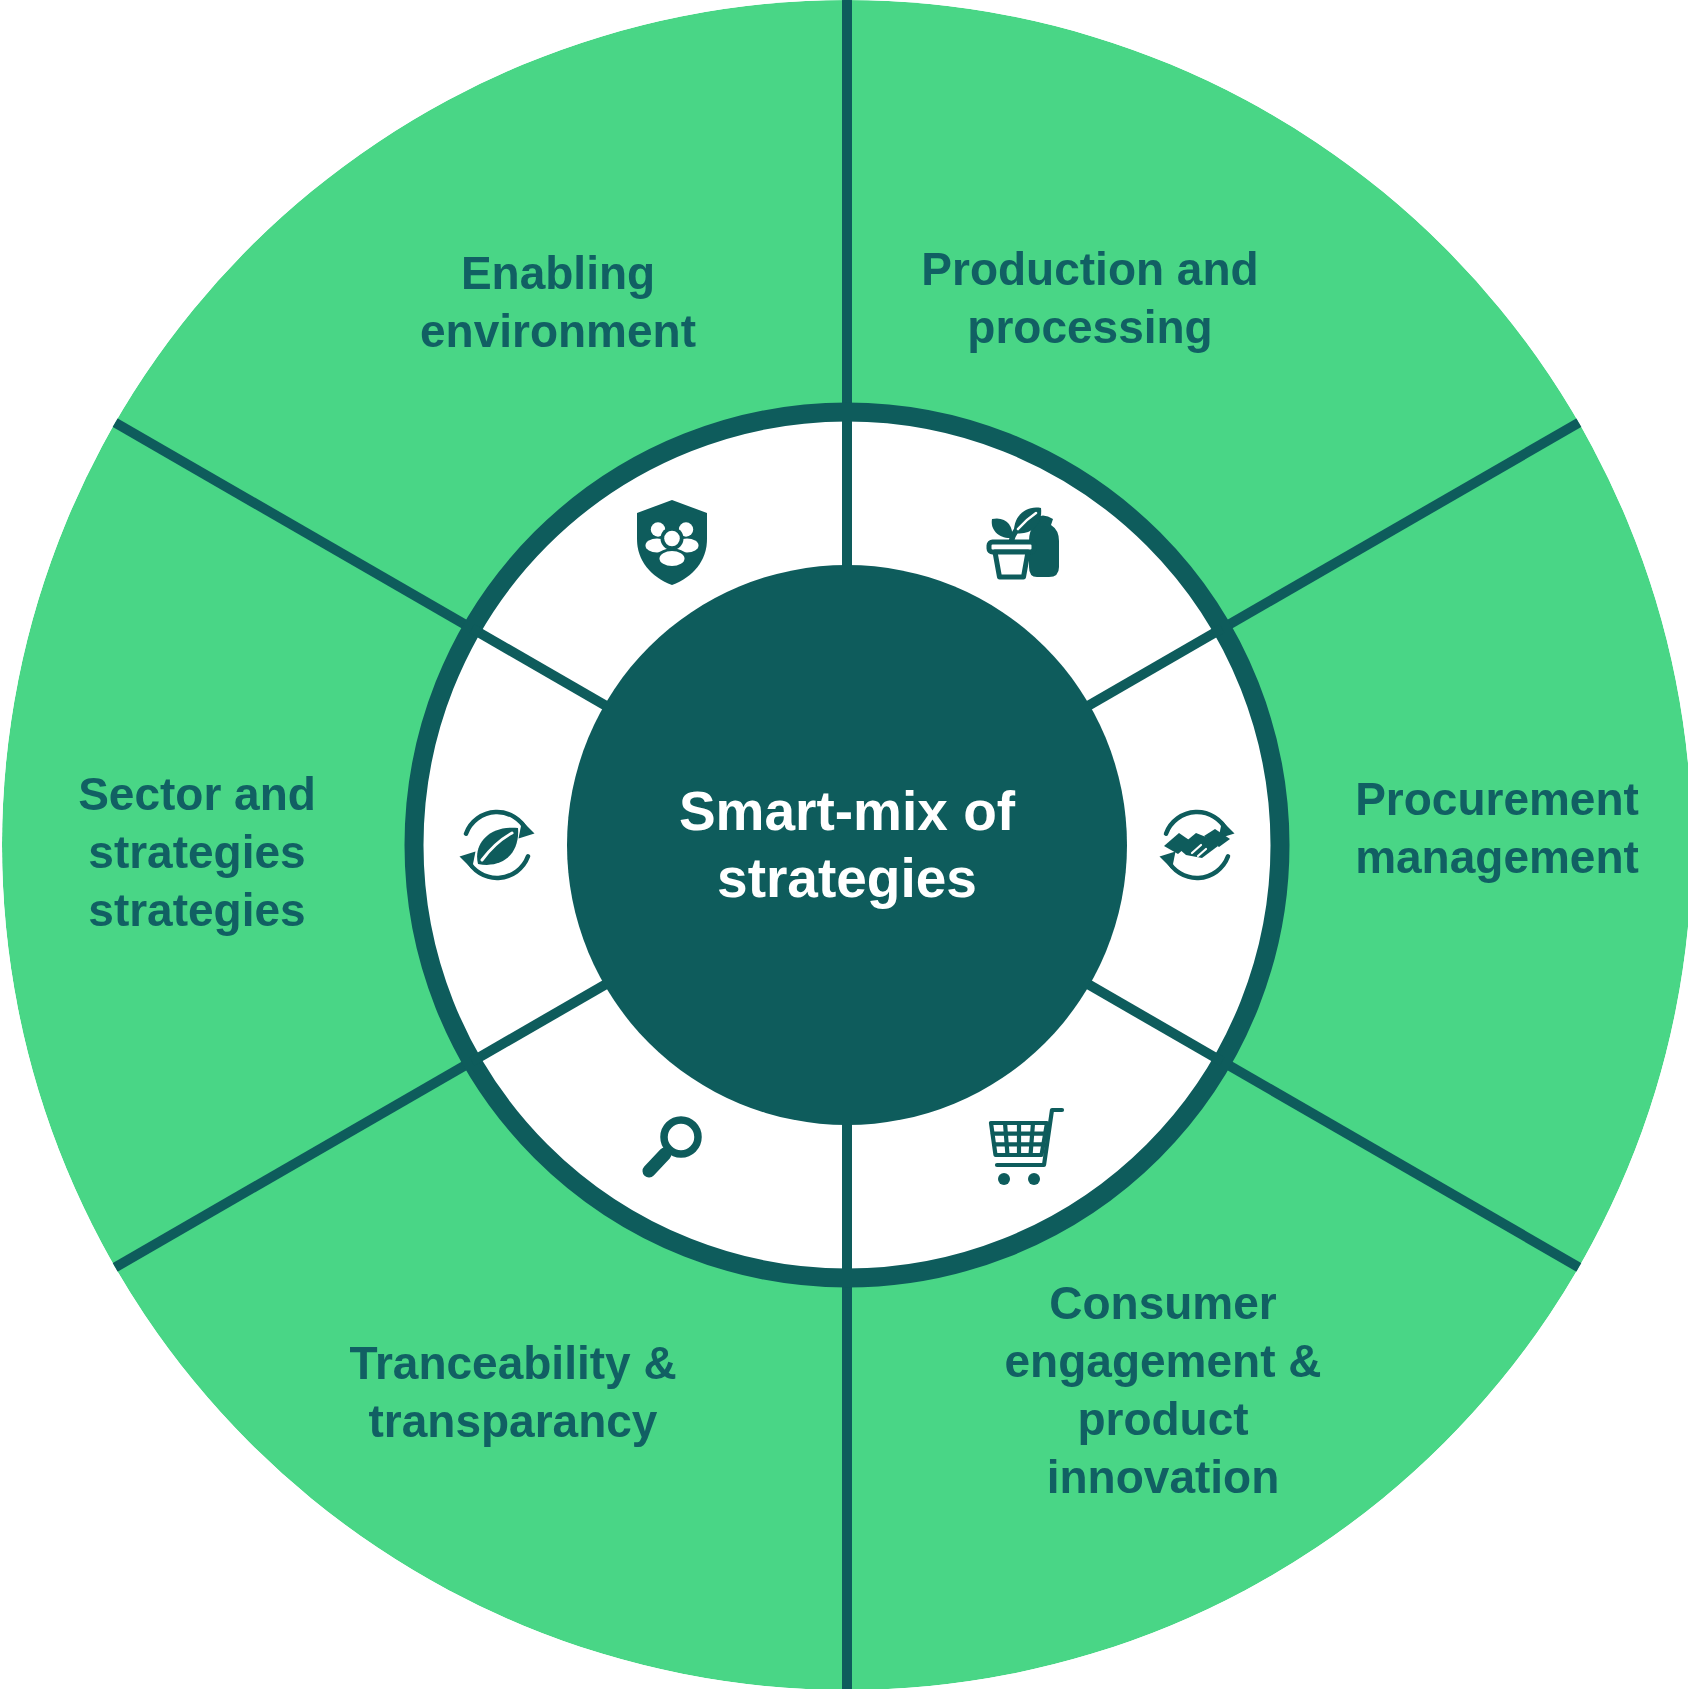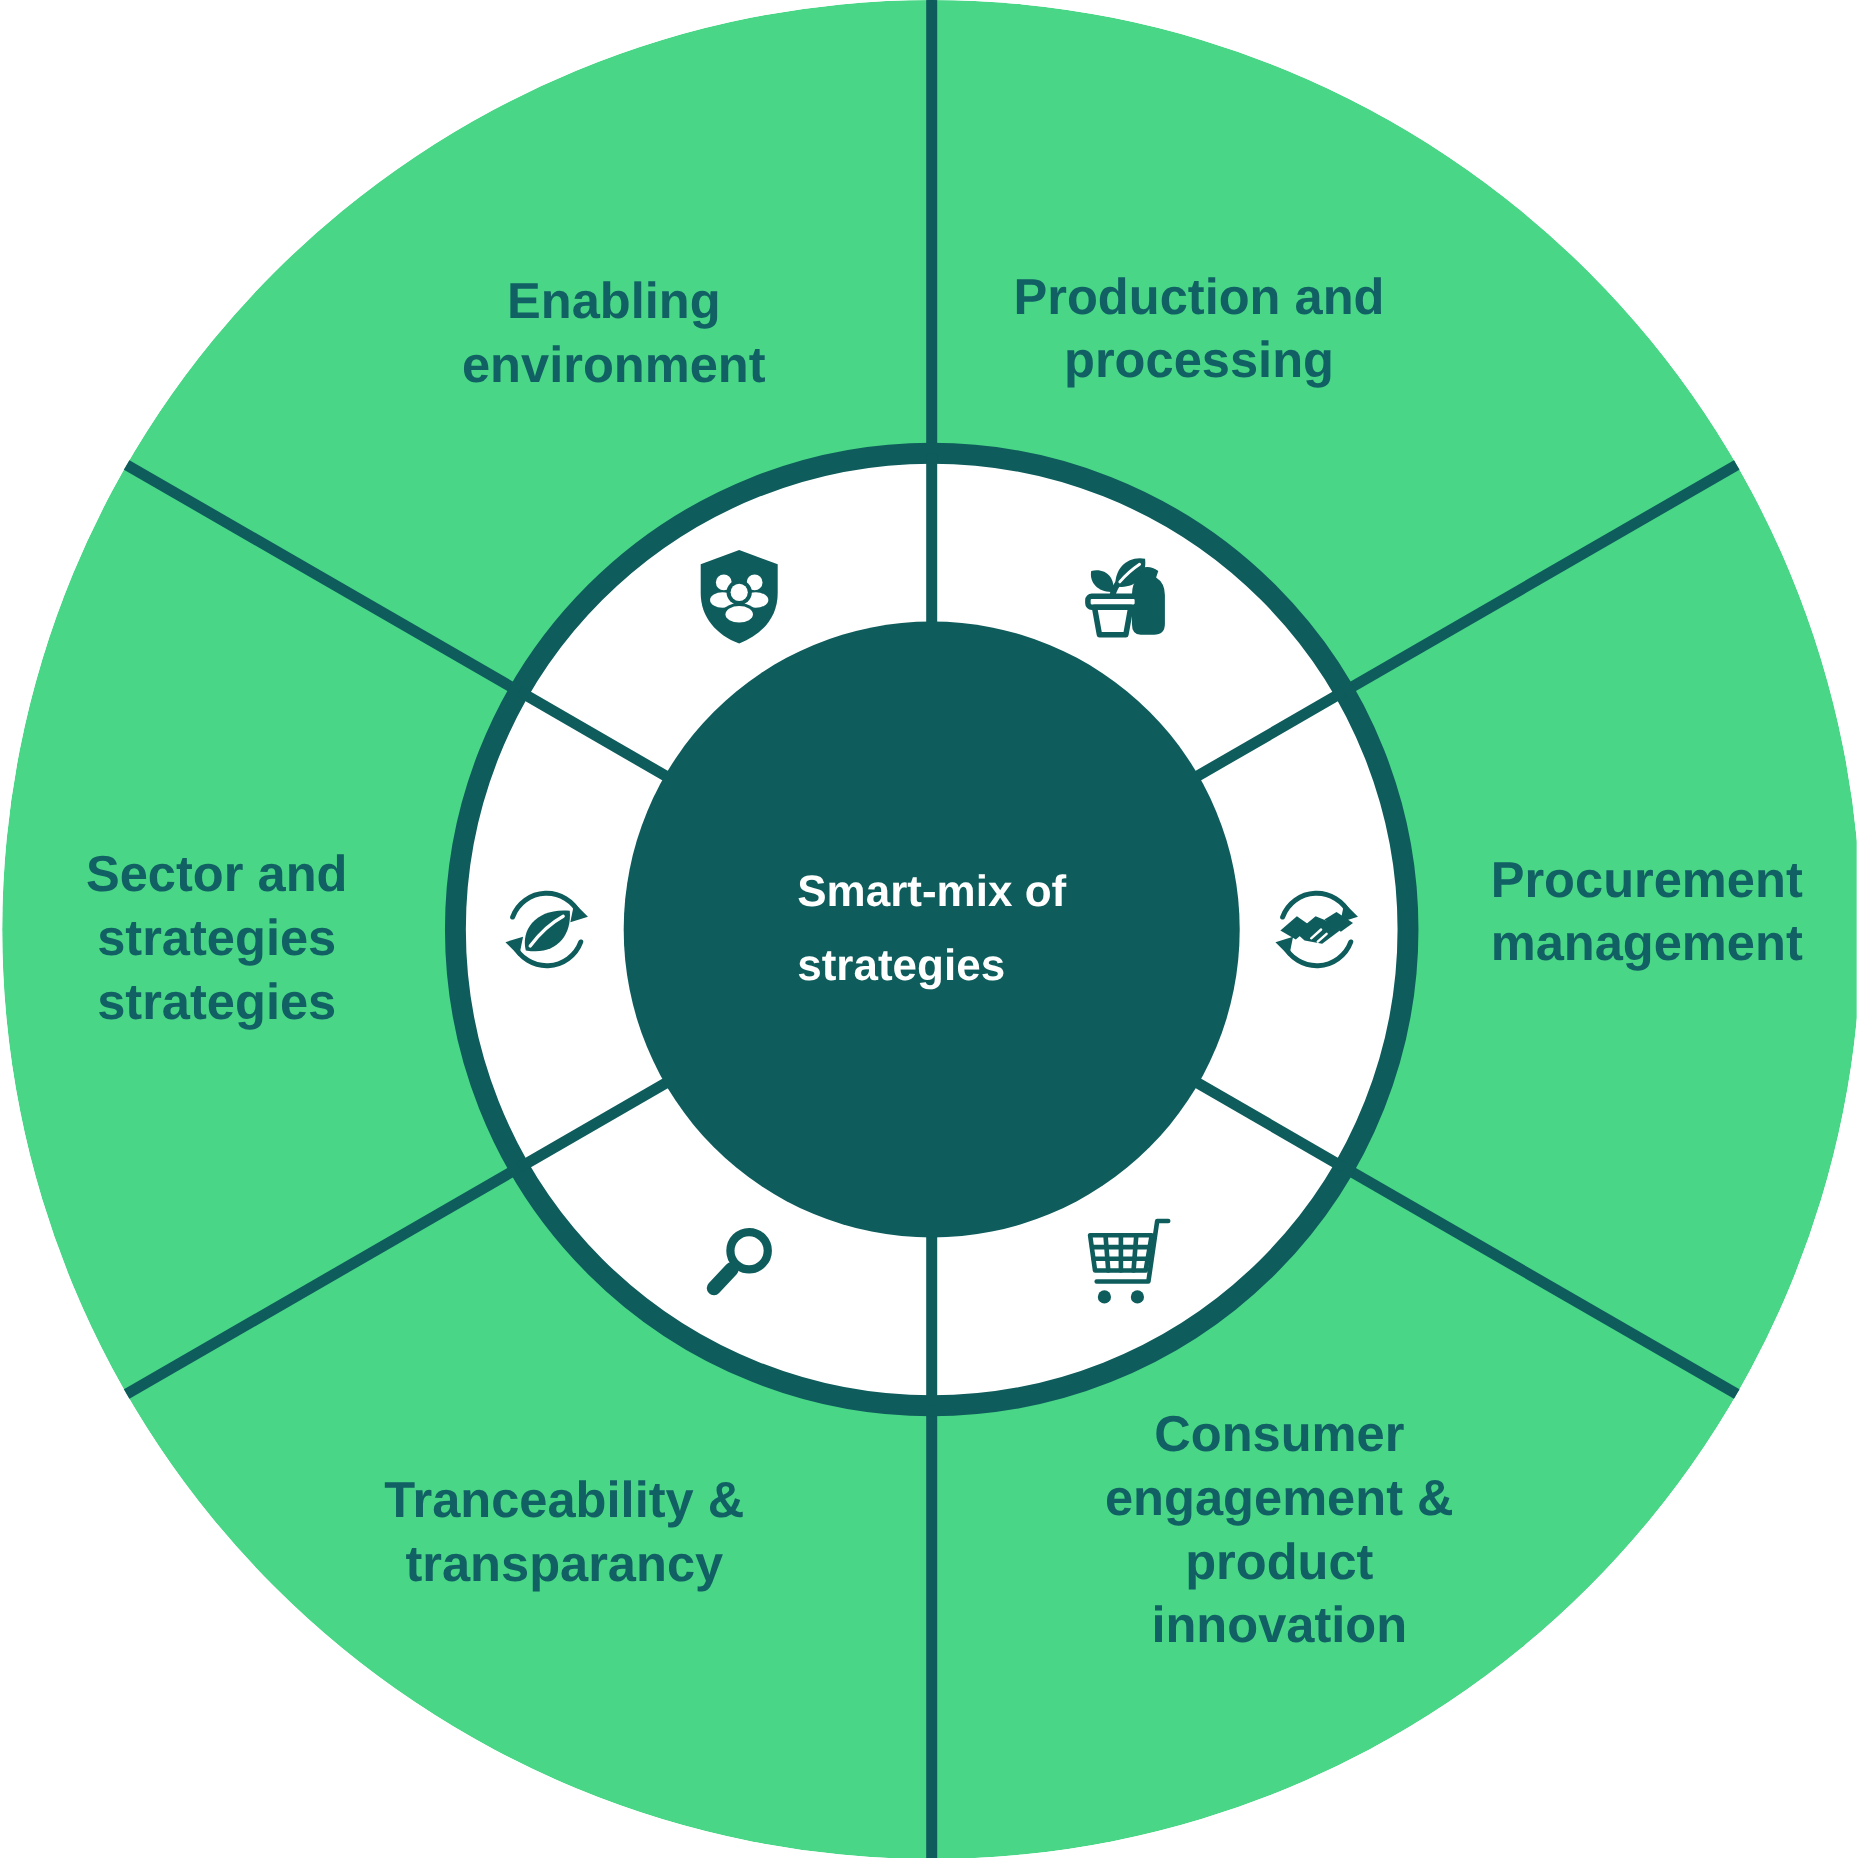--- a/index.html
+++ b/index.html
@@ -21,22 +21,23 @@
     text-align:center;
     font-weight:700;
     font-size:46px;
     line-height:58px;
     color:var(--label);
     white-space:nowrap;
   }
   .center-label{
     position:absolute;
     transform:translate(-50%,-50%);
+    text-align:center;
     font-weight:700;
-    font-size:40px;
+    font-size:55px;
     line-height:67px;
     color:#fff;
     white-space:nowrap;
   }
 </style>
 </head>
 <body>
 
 <div class="stage">
 

